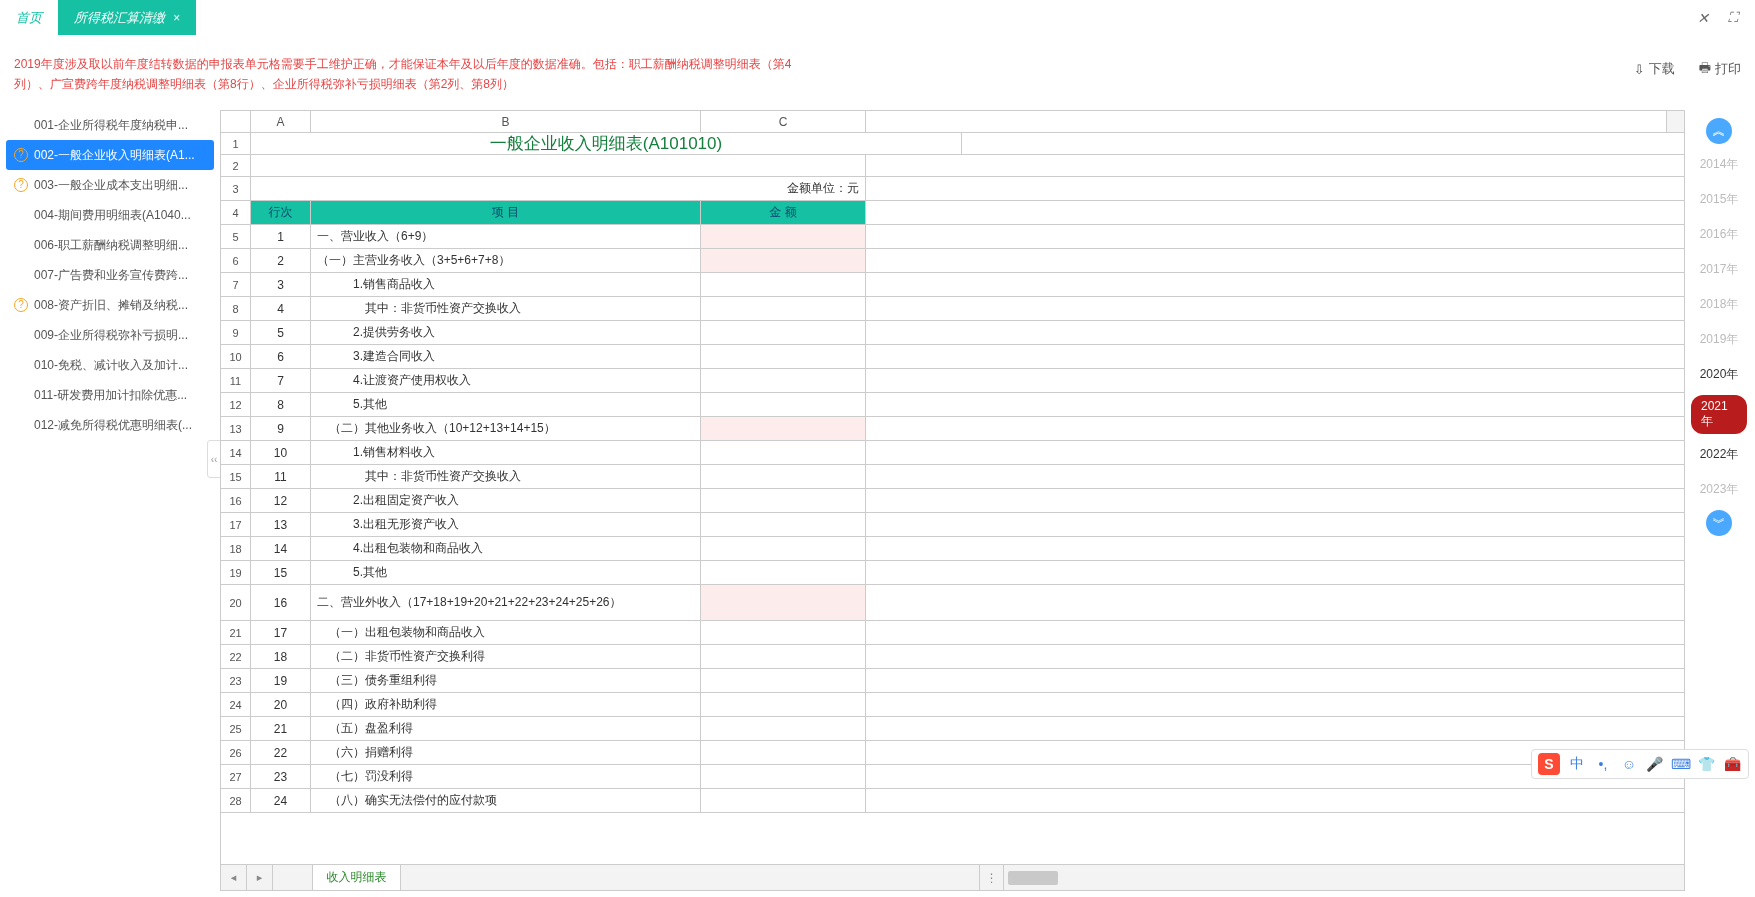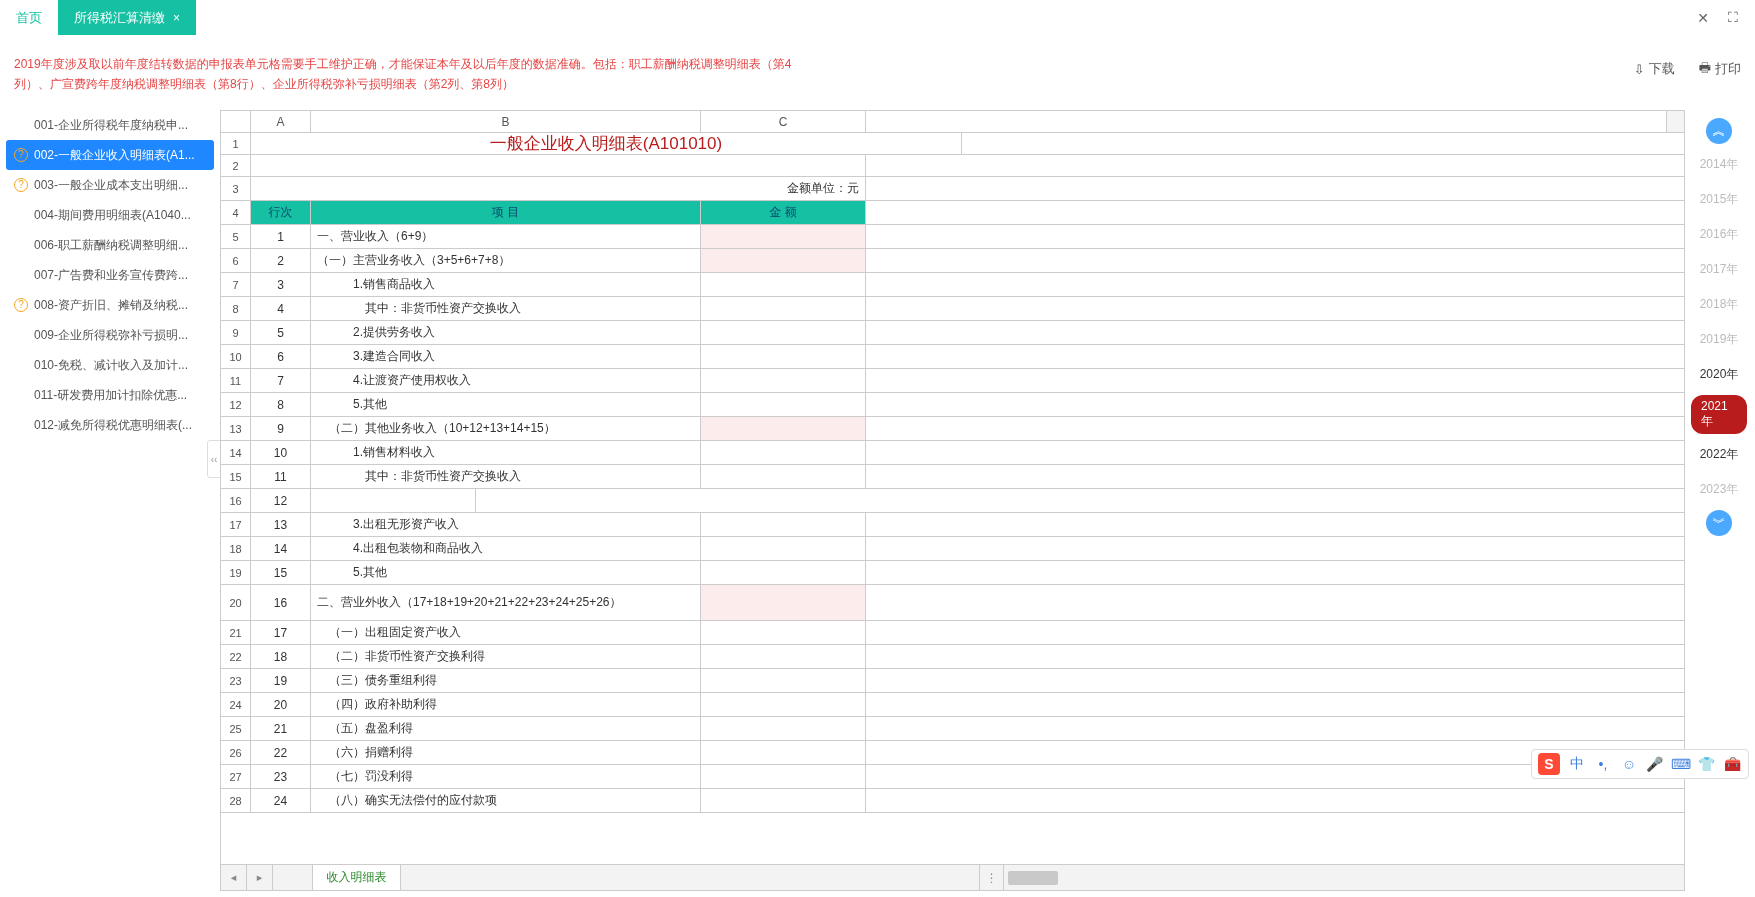--- a/index.html
+++ b/index.html
@@ -1,19 +1,19 @@
 <!DOCTYPE html>
 <html><head>
 <meta charset="utf-8">
 <style>
 * { margin:0; padding:0; box-sizing:border-box; font-family:"Microsoft YaHei",Arial,sans-serif; }
 body { background:#fff; font-size:12px; color:#333; width:1755px; height:897px; overflow:hidden; position:relative; }
 
 
-.tabs-bar { height:36px; background:#fff; display:flex; align-items:stretch; border-bottom:1px solid transparent; }
+.tabs-bar { height:36px; background:#fff; display:flex; align-items:stretch; border-bottom:1px solid transparent;font-style:italic; }
 .tab { display:flex; align-items:center; padding:0 16px; font-size:13px; color:#16c1a3; cursor:pointer; }
 .tab.active { background:#16c1a3; color:#fff; }
 .tab .close { margin-left:8px; font-size:12px; }
 .tabs-right { margin-left:auto; display:flex; align-items:center; gap:14px; padding-right:14px; color:#666; }
 .tabs-right .ico { width:16px; height:16px; display:flex; align-items:center; justify-content:center; cursor:pointer; font-size:14px; }
 
 
 .subbar { display:flex; align-items:flex-start; padding:18px 14px 10px 14px; gap:20px; }
 .notice { color:#e64545; font-size:12px; line-height:20px; max-width:780px; }
 .subbar-actions { margin-left:auto; display:flex; gap:24px; color:#555; font-size:13px; padding-top:4px; }
@@ -43,21 +43,21 @@
 .grid-row { display:flex; height:24px; border-bottom:1px solid #ccc; }
 .grid-row.bigrow { height:36px; }
 .rowhdr { width:30px; border-right:1px solid #ccc; text-align:center; font-size:11px; color:#555; display:flex; align-items:center; justify-content:center; background:#fff; }
 .cell { border-right:1px solid #ccc; font-size:12px; display:flex; align-items:center; padding:0 6px; color:#333; }
 .cell.wA { width:60px; justify-content:center; }
 .cell.wB { width:390px; }
 .cell.wC { width:165px; }
 .cell.tealhdr { background:#16c1a3; color:#0c4a6e; font-weight:500; justify-content:center; }
 .cell.pink { background:#fdecec; }
 .cell.right { justify-content:flex-end; }
-.title-row-cell { flex:1; text-align:left; font-size:17px; font-weight:500; color:#b91c1c; border-right:1px solid #ccc; display:flex; align-items:center; justify-content:center; }
+.title-row-cell { flex:1; text-align:left; font-size:17px; font-weight:500; color:#15803d; border-right:1px solid #ccc; display:flex; align-items:center; justify-content:center; }
 .cell.spacer { border-right:none; flex:1; }
 .merged3 { width:615px; }
 
 
 .sheet-footer { height:26px; border-top:1px solid #ccc; display:flex; align-items:stretch; background:#f3f3f3; }
 .sf-btn { width:26px; display:flex; align-items:center; justify-content:center; border-right:1px solid #ccc; color:#888; cursor:pointer; font-size:11px; }
 .sf-tab { width:88px; border-right:1px solid #ccc; background:#fff; color:#2c8a2c; display:flex; align-items:center; justify-content:center; font-size:12px; cursor:pointer; }
 .sf-spacer { flex:1; border-right:1px solid #ccc; }
 .sf-rszbox { width:24px; border-right:1px solid #ccc; display:flex; align-items:center; justify-content:center; color:#888; }
 .hscroll { flex:0 0 680px; background:#f3f3f3; display:flex; align-items:center; position:relative; }
@@ -258,20 +258,21 @@
         <div class="grid-row">
           <div class="rowhdr">15</div>
           <div class="cell wA">11</div>
           <div class="cell wB" style="padding-left: 54px;">其中：非货币性资产交换收入</div>
           <div class="cell wC"></div>
           <div class="cell spacer"></div>
         </div>
         <div class="grid-row">
           <div class="rowhdr">16</div>
           <div class="cell wA">12</div>
+          <div class="cell wB" style="padding-left: 42px;">2.出租固定资产收入</div>
           <div class="cell wC"></div>
           <div class="cell spacer"></div>
         </div>
         <div class="grid-row">
           <div class="rowhdr">17</div>
           <div class="cell wA">13</div>
           <div class="cell wB" style="padding-left: 42px;">3.出租无形资产收入</div>
           <div class="cell wC"></div>
           <div class="cell spacer"></div>
         </div>
@@ -292,21 +293,21 @@
         <div class="grid-row bigrow">
           <div class="rowhdr">20</div>
           <div class="cell wA">16</div>
           <div class="cell wB" style="padding-left: 6px;">二、营业外收入（17+18+19+20+21+22+23+24+25+26）</div>
           <div class="cell wC pink"></div>
           <div class="cell spacer"></div>
         </div>
         <div class="grid-row">
           <div class="rowhdr">21</div>
           <div class="cell wA">17</div>
-          <div class="cell wB" style="padding-left: 18px;">（一）出租固定资产收入</div>
+          <div class="cell wB" style="padding-left: 18px;">（一）出租包装物和商品收入</div>
           <div class="cell wC"></div>
           <div class="cell spacer"></div>
         </div>
         <div class="grid-row">
           <div class="rowhdr">22</div>
           <div class="cell wA">18</div>
           <div class="cell wB" style="padding-left: 18px;">（二）非货币性资产交换利得</div>
           <div class="cell wC"></div>
           <div class="cell spacer"></div>
         </div>

